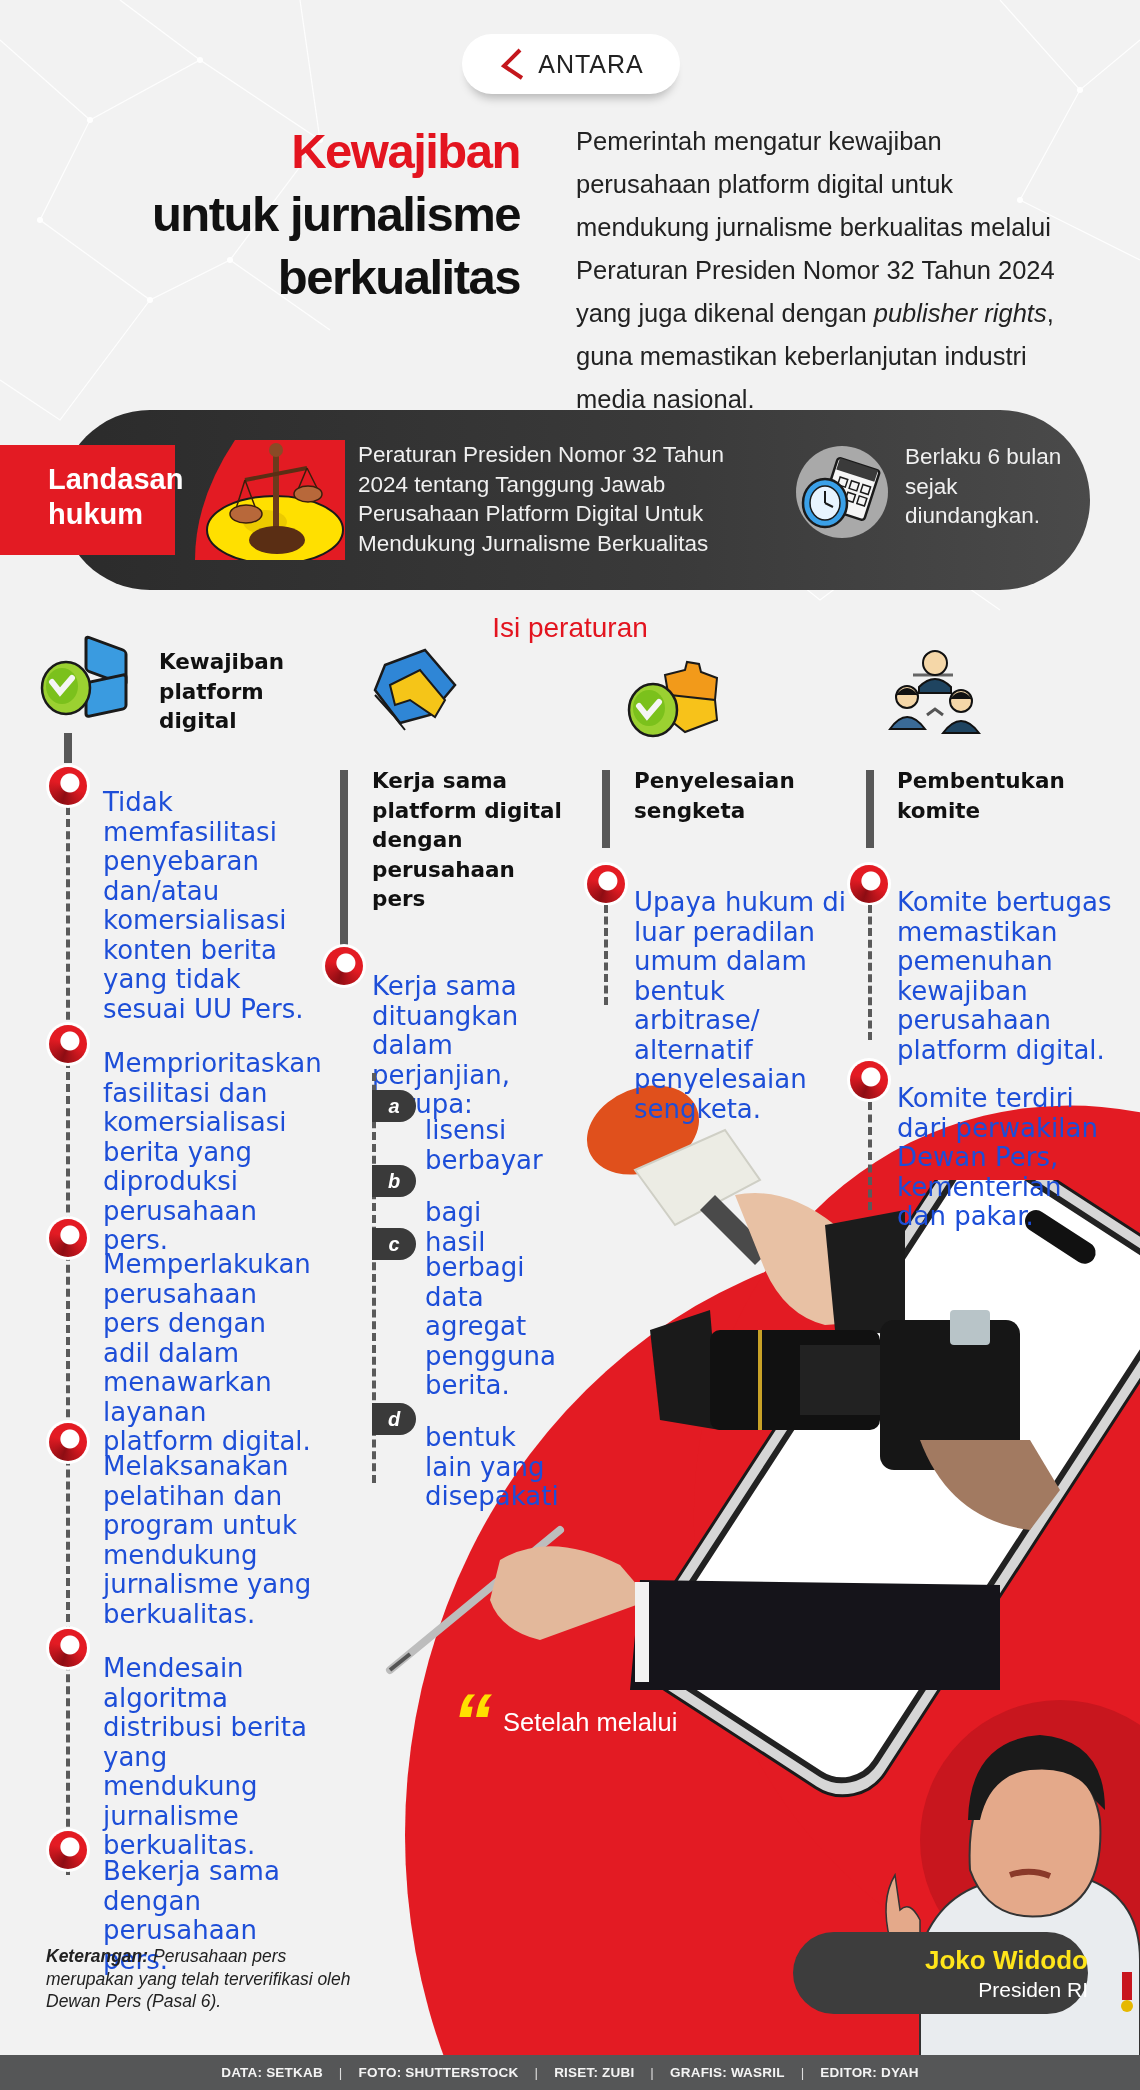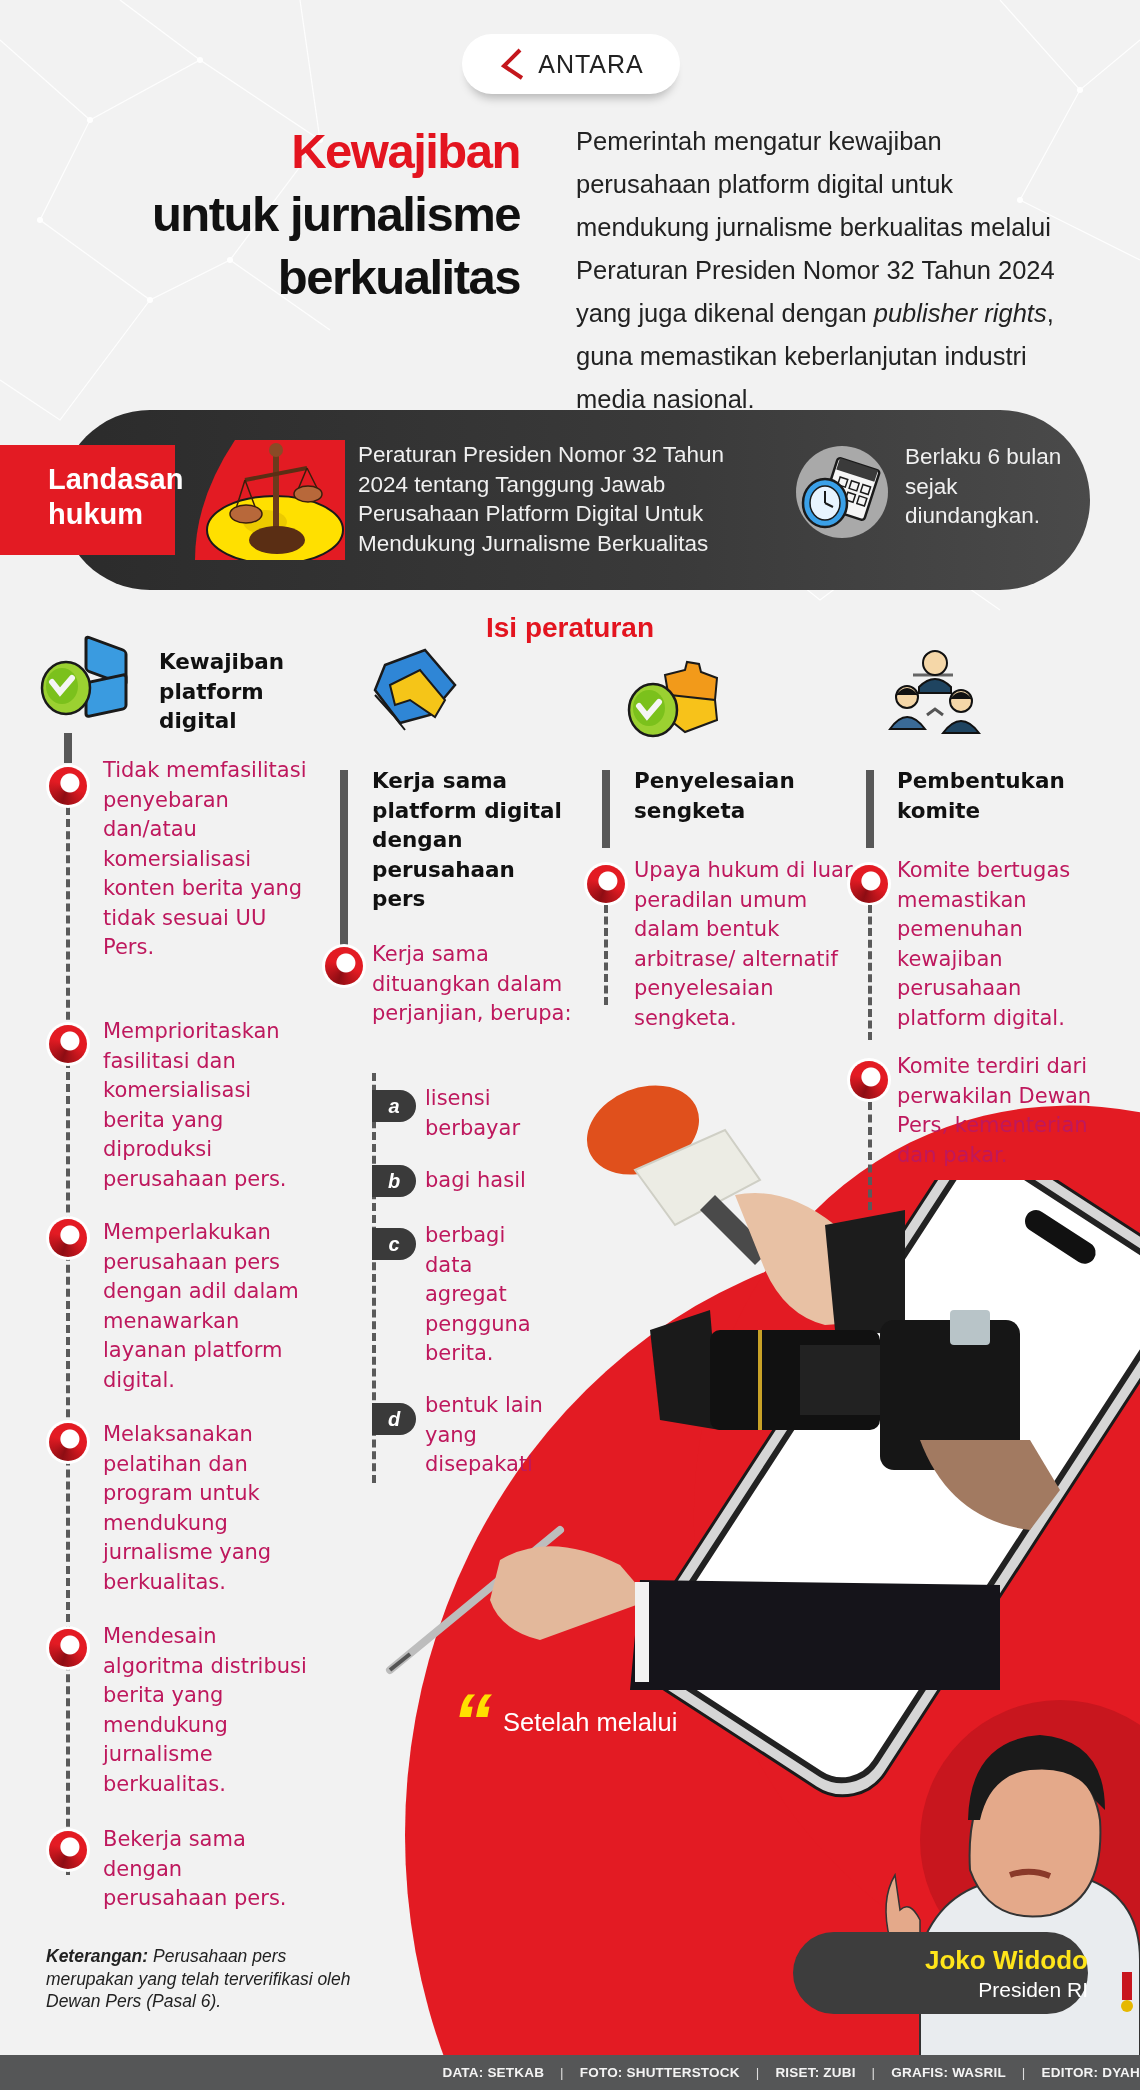--- a/index.html
+++ b/index.html
@@ -60,27 +60,27 @@
   }
   .clock-icon { left: 795px; top: 445px; width: 95px; height: 95px; }
   .band-side-text {
     left: 905px; top: 442px; width: 170px; color: #f0f0f0;
     font-size: 22.5px; line-height: 29.5px;
   }
 
   
   .isi-title {
     left: 0; top: 612px; width: 1140px; text-align: center;
-    color: #e3141f; font-weight: bold; font-size: 28px;
+    color: #e3141f; font-weight: normal; font-size: 28px;
   }
 
   
   .col-icon { width: 100px; height: 90px; }
   .col-head { font-family: "DejaVu Sans", sans-serif; font-weight: bold; font-size: 21.5px; line-height: 29.5px; color: #111; }
-  .item-text { font-family: "DejaVu Sans", sans-serif; font-size: 21px; line-height: 29.5px; color: #be185d; }
+  .item-text { font-family: "DejaVu Sans", sans-serif; font-size: 26px; line-height: 29.5px; color: #1d4ed8; margin-top: 32px; }
   .solid-line { width: 8px; background: #585858; }
   .dash-line { width: 0; border-left: 4px dashed #5a5a5a; }
 
   .bullet {
     width: 44px; height: 44px; border-radius: 50%;
     background: #fff;
     display: flex; align-items: center; justify-content: center;
   }
   .bullet-ring {
     width: 38px; height: 38px; border-radius: 50%;
@@ -122,21 +122,21 @@
     left: 793px; top: 1932px; width: 295px; height: 82px;
     background: #3d3d3d; border-radius: 41px;
     display: flex; flex-direction: column; align-items: flex-end; justify-content: center;
   }
   .name-pill .nm { color: #ffe51a; font-weight: bold; font-size: 26px; }
   .name-pill .rl { color: #fff; font-size: 21px; margin-top: 2px; }
 
   .footer {
     left: 0; top: 2055px; width: 1140px; height: 35px;
     background: #555657; color: #f4f4f4;
-    display: flex; align-items: center; justify-content: flex-end; gap: 16px;
+    display: flex; align-items: center; justify-content: center; gap: 16px;
     font-weight: bold; font-size: 13.5px; letter-spacing: 0.2px;
   }
   .footer .sep { color: #ddd; font-weight: normal; }
 </style>
 </head>
 <body>
 
 <svg class="net" viewBox="0 0 1140 620">
   <g stroke="#ffffff" stroke-width="1.2" opacity="0.9" fill="none">
     <path d="M0 40 L90 120 L40 220 L150 300 L60 420 L0 380"></path>

